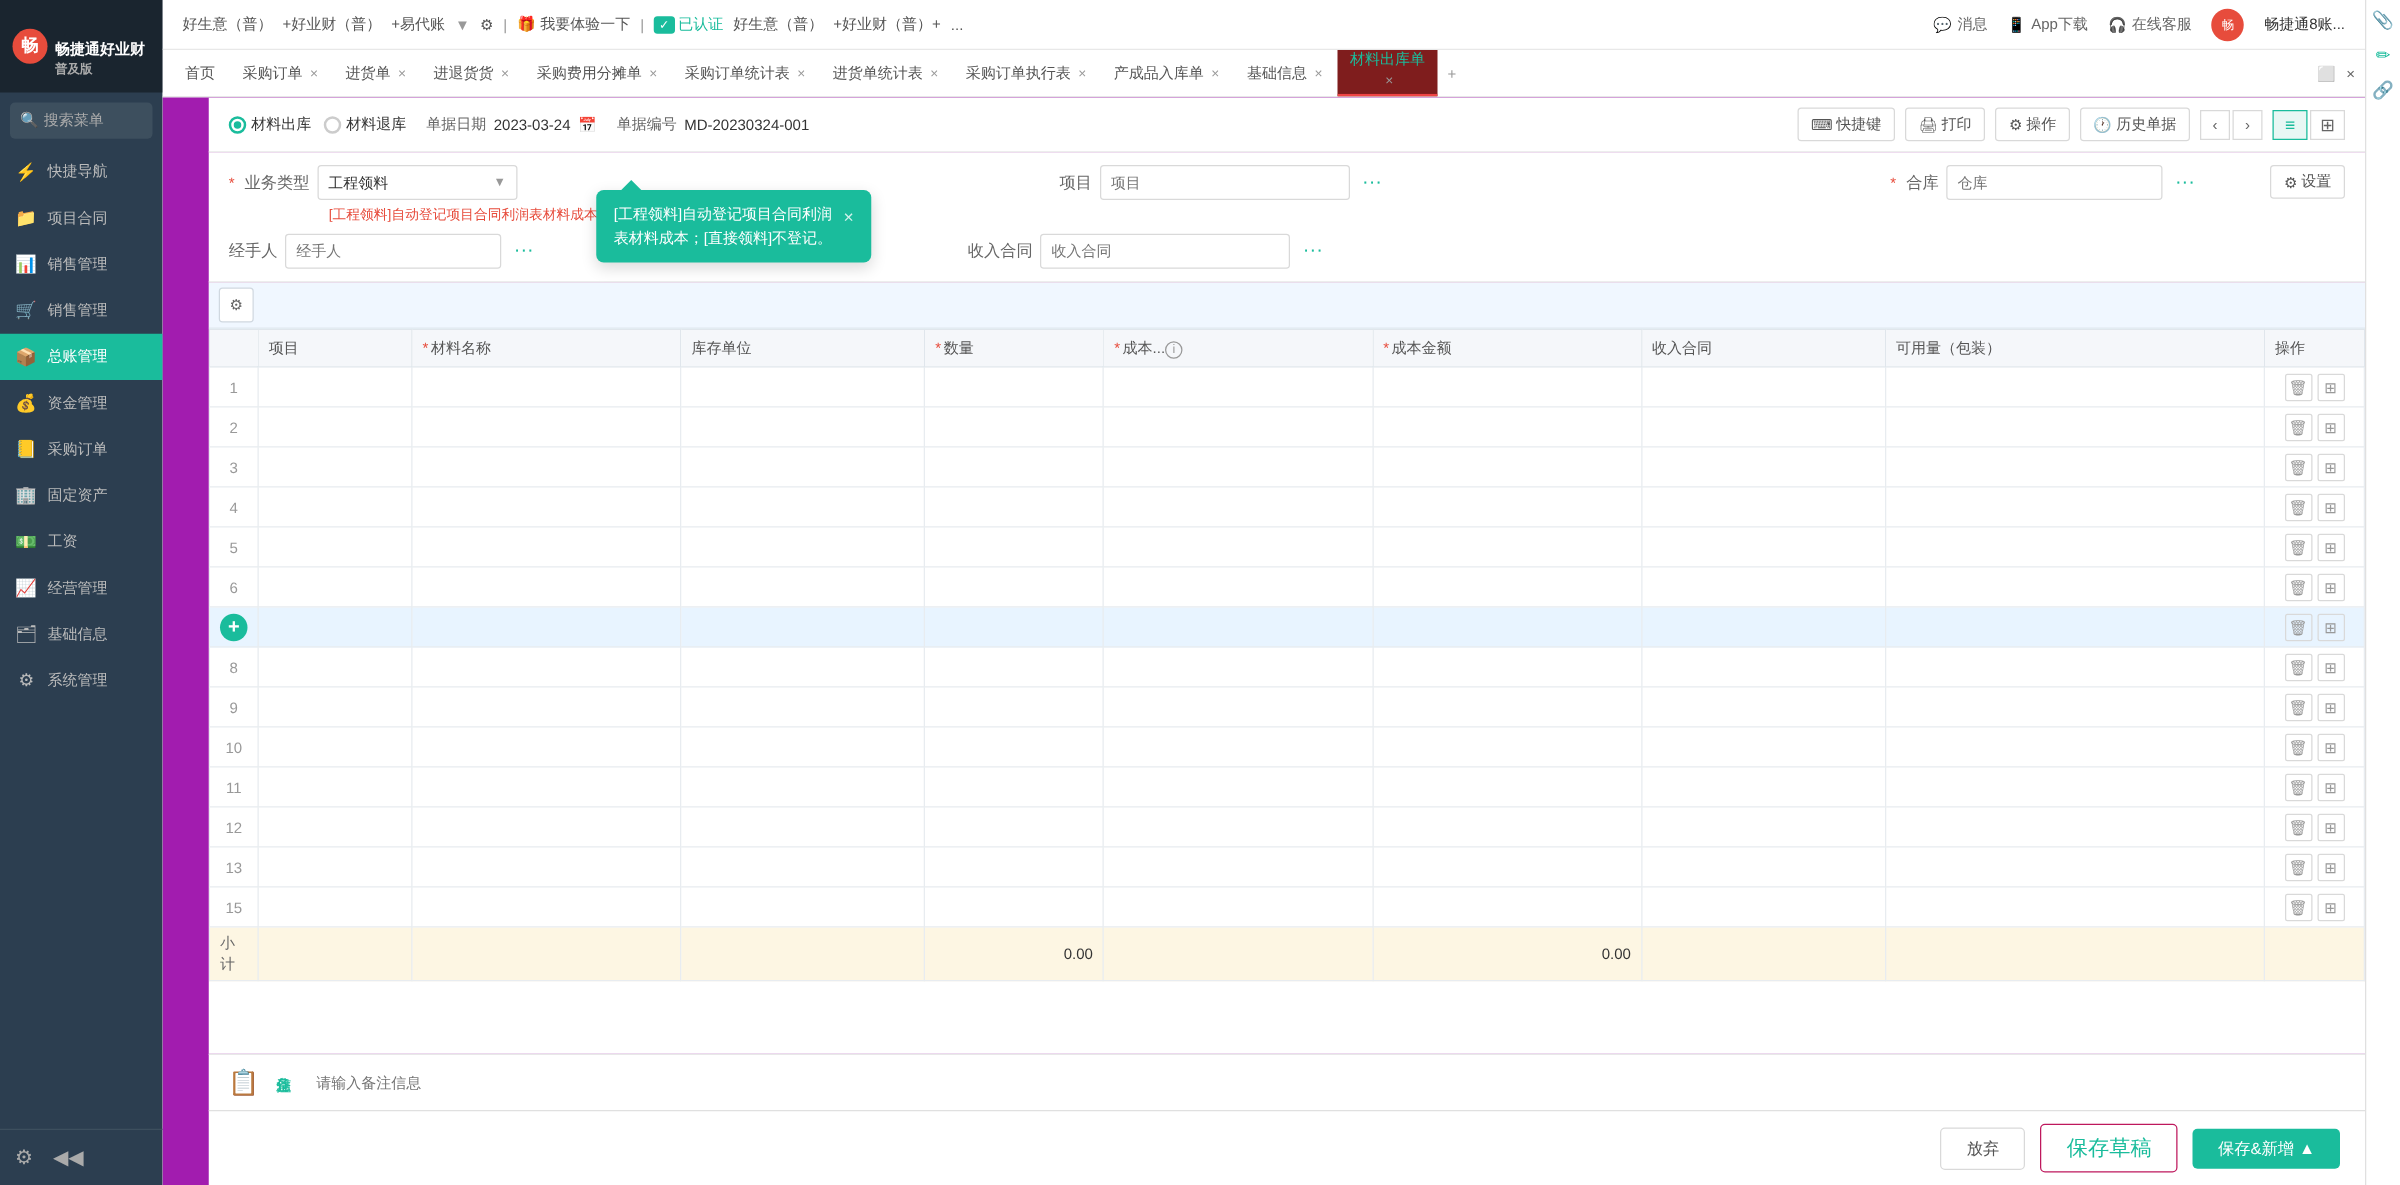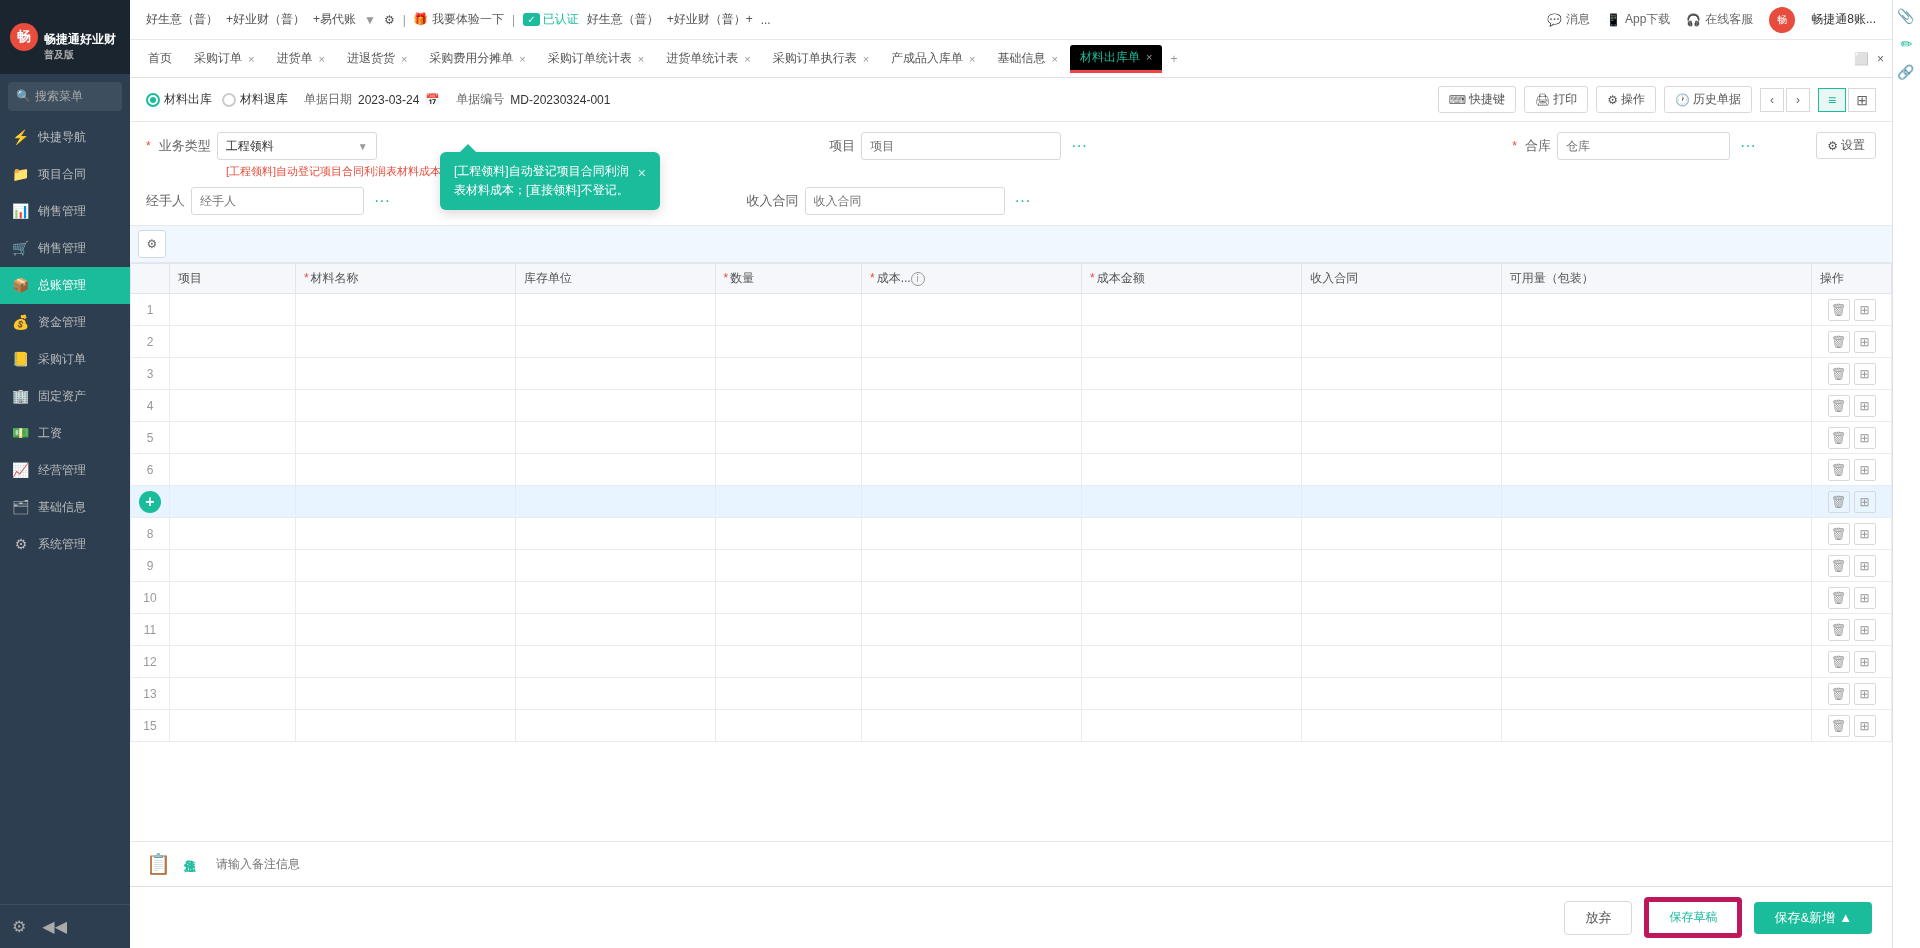--- a/index.html
+++ b/index.html
@@ -18,38 +18,38 @@
     .sidebar-item-icon { font-size: 14px; width: 18px; text-align: center; }
     .sidebar-bottom { margin-top: auto; padding: 8px; display: flex; gap: 8px; border-top: 1px solid #3d4f5e; }
     .sidebar-bottom-btn { color: #aaa; cursor: pointer; font-size: 16px; padding: 4px; }
 
     
     .main { flex: 1; display: flex; flex-direction: column; overflow: hidden; }
 
     
     .top-nav { background: #fff; border-bottom: 1px solid #e0e0e0; padding: 0 8px; display: flex; align-items: center; height: 38px; gap: 2px; overflow: hidden; }
     .top-nav-item { padding: 4px 10px; font-size: 12px; cursor: pointer; color: #555; white-space: nowrap; display: flex; align-items: center; gap: 3px; border-radius: 3px 3px 0 0; }
-    .top-nav-item.active { background: #000000; color: #1abc9c; border-bottom: 3px solid #ef4444; }
+    .top-nav-item.active { background: #7f1d1d; color: #1abc9c; border-bottom: 8px solid #ef4444; flex-direction: column; }
     .top-nav-item .close-x { color: #999; font-size: 11px; margin-left: 3px; }
     .top-nav-plus { color: #999; cursor: pointer; padding: 2px 6px; }
     .top-nav-right { margin-left: auto; display: flex; align-items: center; gap: 8px; color: #666; font-size: 12px; }
     .top-nav-right span { cursor: pointer; }
 
     
     .global-header { background: #fff; border-bottom: 1px solid #e8e8e8; padding: 0 16px; height: 40px; display: flex; align-items: center; gap: 12px; font-size: 12px; color: #555; }
     .global-header-left { display: flex; align-items: center; gap: 8px; }
     .header-link { cursor: pointer; color: #555; }
     .header-certified { color: #1abc9c; display: flex; align-items: center; gap: 3px; cursor: pointer; }
     .header-certified-icon { background: #1abc9c; color: #fff; border-radius: 3px; padding: 1px 4px; font-size: 10px; }
     .global-header-right { margin-left: auto; display: flex; align-items: center; gap: 16px; color: #666; }
     .header-right-item { cursor: pointer; display: flex; align-items: center; gap: 4px; }
     .user-avatar { width: 26px; height: 26px; background: #e74c3c; border-radius: 50%; display: flex; align-items: center; justify-content: center; color: #fff; font-size: 10px; }
 
     
-    .content { flex: 1; display: flex; flex-direction: column; overflow: hidden; background: #c4b5fd; }
+    .content { flex: 1; display: flex; flex-direction: column; overflow: hidden; background: #a21caf; padding-left: 37px; }
 
     
     .doc-header { background: #fff; padding: 8px 16px; border-bottom: 1px solid #e8e8e8; display: flex; align-items: center; justify-content: space-between; }
     .doc-header-left { display: flex; align-items: center; gap: 16px; }
     .radio-group { display: flex; align-items: center; gap: 10px; }
     .radio-item { display: flex; align-items: center; gap: 4px; cursor: pointer; font-size: 12px; }
     .radio-dot { width: 14px; height: 14px; border-radius: 50%; border: 2px solid #ccc; display: flex; align-items: center; justify-content: center; }
     .radio-dot.checked { border-color: #1abc9c; }
     .radio-dot.checked::after { content: ''; width: 6px; height: 6px; background: #1abc9c; border-radius: 50%; }
     .doc-field { display: flex; align-items: center; gap: 6px; font-size: 12px; color: #333; }
@@ -104,21 +104,21 @@
     
     .doc-footer { background: #fff; border-top: 1px solid #e8e8e8; padding: 8px 16px; }
     .notes-section { display: flex; align-items: flex-start; gap: 10px; }
     .notes-icon { color: #1abc9c; font-size: 20px; margin-top: 2px; }
     .notes-label { color: #1abc9c; font-size: 12px; font-weight: 500; writing-mode: vertical-rl; margin-right: 4px; }
     .notes-input { flex: 1; border: none; outline: none; color: #999; font-size: 12px; padding: 4px; min-height: 28px; }
 
     
     .bottom-bar { background: #fff; border-top: 1px solid #e0e0e0; padding: 10px 20px; display: flex; justify-content: flex-end; gap: 12px; align-items: center; }
     .btn-abandon { padding: 7px 20px; border: 1px solid #d9d9d9; border-radius: 4px; background: #fff; cursor: pointer; font-size: 13px; color: #555; }
-    .btn-save-draft { padding: 7px 20px; border: 5px solid #be185d; border-radius: 4px; background: #fff; cursor: pointer; font-size: 12px; color: #1abc9c; }
+    .btn-save-draft { padding: 7px 20px; border: 1px solid #be185d; border-radius: 4px; background: #fff; cursor: pointer; font-size: 17px; color: #1abc9c; }
     .btn-save-new { padding: 7px 20px; border: none; border-radius: 4px; background: #1abc9c; cursor: pointer; font-size: 13px; color: #fff; display: flex; align-items: center; gap: 4px; }
 
     
     .right-sidebar { width: 28px; background: #fff; border-left: 1px solid #e0e0e0; display: flex; flex-direction: column; align-items: center; padding: 4px 0; gap: 4px; }
     .right-icon { width: 24px; height: 24px; display: flex; align-items: center; justify-content: center; cursor: pointer; color: #999; font-size: 14px; border-radius: 3px; }
     .right-icon.green { color: #1abc9c; }
 
     .info-icon { display: inline-flex; align-items: center; justify-content: center; width: 14px; height: 14px; border-radius: 50%; border: 1px solid #999; color: #999; font-size: 10px; cursor: pointer; }
   </style>
 </head>
@@ -654,20 +654,32 @@
                 <td></td>
                 <td></td>
                 <td></td>
               <td>
                   <div class="table-actions">
                     <div class="tbl-icon-btn">🗑</div>
                     <div class="tbl-icon-btn">⊞</div>
                   </div>
                 </td>
             </tr>
+            <tr class="subtotal-row">
+              <td>小计</td>
+              <td></td>
+              <td></td>
+              <td></td>
+              <td style="text-align:right;">0.00</td>
+              <td></td>
+              <td style="text-align:right;">0.00</td>
+              <td></td>
+              <td></td>
+              <td></td>
+            </tr>
           </tbody>
         </table>
       </div>
     </div>
 
     <div class="doc-footer">
       <div class="notes-section">
         <span class="notes-icon">📋</span>
         <span class="notes-label">备注信息</span>
         <input class="notes-input" placeholder="请输入备注信息" style="">

